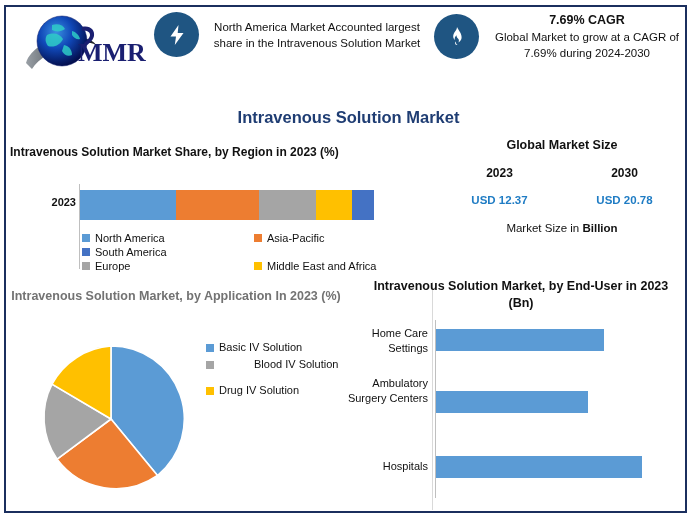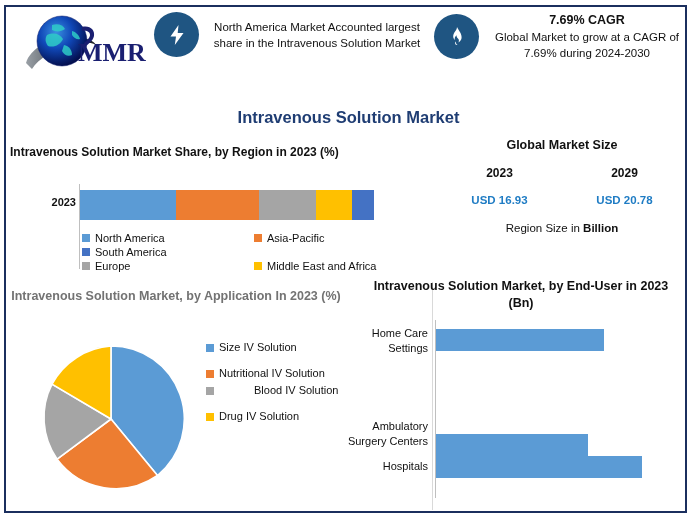--- a/index.html
+++ b/index.html
@@ -371,28 +371,28 @@
           <span>Middle East and Africa</span>
         </div>
       </div>
     </div>
   </div>
 
   <div class="gms">
     <div class="gms-title">Global Market Size</div>
     <div class="gms-years">
       <span>2023</span>
-      <span>2029</span>
+      <span>2030</span>
     </div>
     <div class="gms-vals">
-      <span>USD 16.93</span>
+      <span>USD 12.37</span>
       <span>USD 20.78</span>
     </div>
     <div class="gms-unit">
-      <span>Region Size in </span><b>Billion</b>
+      <span>Market Size in </span><b>Billion</b>
     </div>
   </div>
 
   <div class="div-v"></div>
 
   <div class="pie-panel">
     <div class="pie-title">Intravenous Solution Market, by Application In 2023 (%)</div>
     <div class="pie">
       <svg width="150" height="150" viewBox="0 0 150 150">
 
@@ -401,25 +401,21 @@
         <path d="M75 75 L121.5 131.5 A73 73 0 0 1 21.1 115.2 Z" fill="#ed7d31" stroke="#ffffff" stroke-width="1.6"></path>
 
         <path d="M75 75 L21.1 115.2 A73 73 0 0 1 16 40.1 Z" fill="#a5a5a5" stroke="#ffffff" stroke-width="1.6"></path>
 
         <path d="M75 75 L16 40.1 A73 73 0 0 1 75 2 Z" fill="#ffc000" stroke="#ffffff" stroke-width="1.6"></path>
       </svg>
     </div>
     <div class="pie-legend">
       <div class="pl-item">
         <span class="sw" style="background:#5b9bd5;"></span>
-        <span>Size IV Solution</span>
-      </div>
-      <div class="pl-item">
-        <span class="sw" style="background:#ed7d31;"></span>
-        <span>Nutritional IV Solution</span>
+        <span>Basic IV Solution</span>
       </div>
       <div class="pl-item" style="margin-top:-9px;gap:35px;">
         <span class="sw" style="background:#a5a5a5;"></span>
         <span>Blood IV Solution</span>
       </div>
       <div class="pl-item" style="margin-top:8px;">
         <span class="sw" style="background:#ffc000;"></span>
         <span>Drug IV Solution</span>
       </div>
     </div>
@@ -428,21 +424,21 @@
   <div class="eu-panel">
     <div class="eu-title">Intravenous Solution Market, by  End-User in 2023 (Bn)</div>
     <div class="eu-plot">
       <div class="eu-axis"></div>
 
       <div class="eu-row" style="top:4px;">
         <div class="eu-label" style="top:2px;">Home Care Settings</div>
         <div class="eu-bar" style="top:5px; width:168px;"></div>
       </div>
 
-      <div class="eu-row" style="top:62px;margin-top:43px;">
+      <div class="eu-row" style="top:62px;">
         <div class="eu-label" style="top:-6px;">Ambulatory Surgery Centers</div>
         <div class="eu-bar" style="top:9px; width:152px;"></div>
       </div>
 
       <div class="eu-row" style="top:130px;">
         <div class="eu-label" style="top:9px;text-align:right;">Hospitals</div>
         <div class="eu-bar" style="top:6px; width:206px;"></div>
       </div>
     </div>
   </div>

